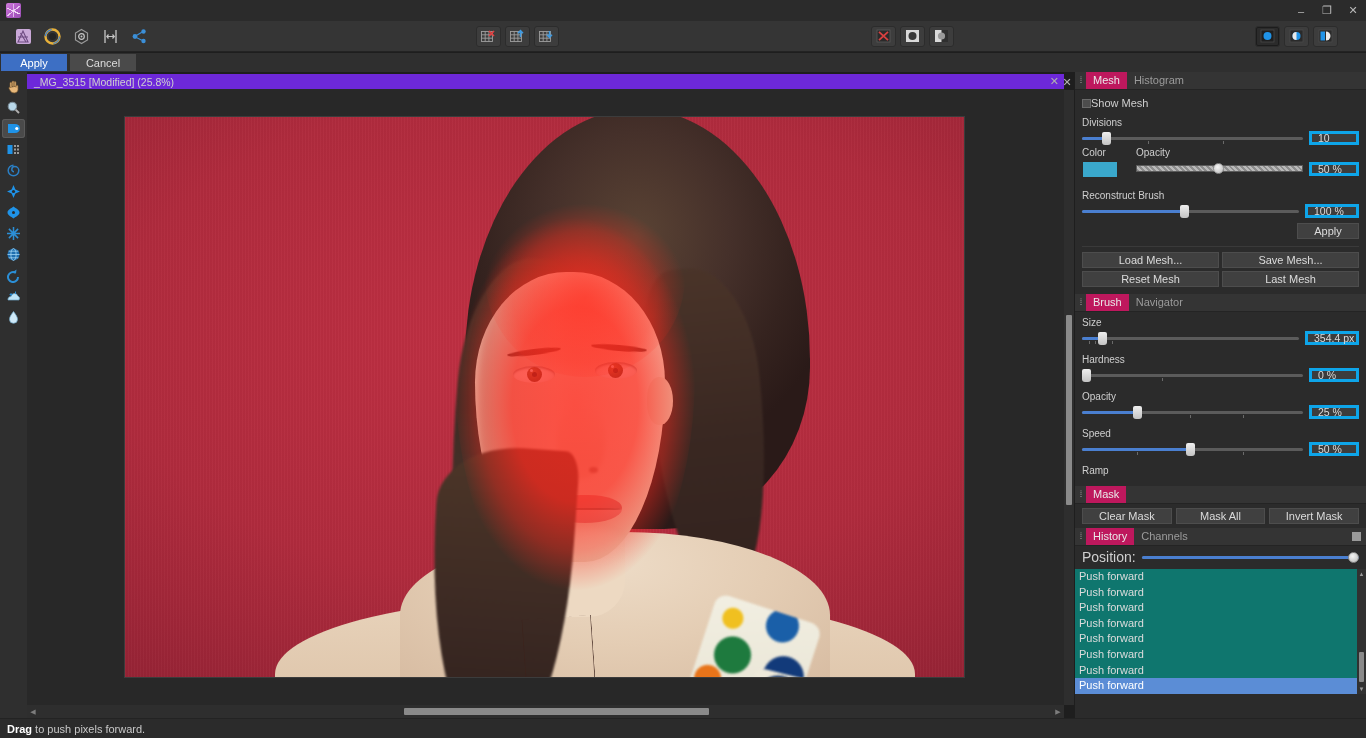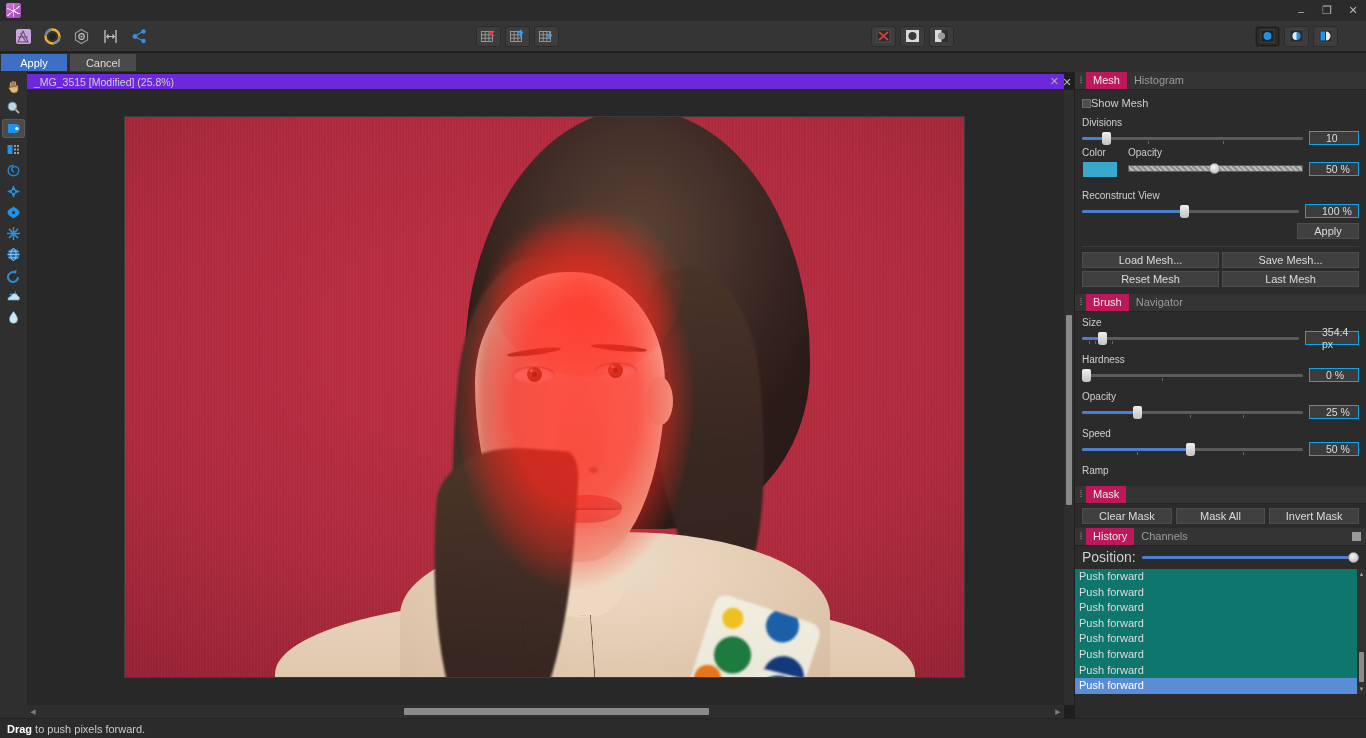--- a/index.html
+++ b/index.html
@@ -334,27 +334,27 @@
     background:radial-gradient(circle at 40% 35%, #f5f5f5, #b8b8b8);
     border:1px solid #8d8d8d;
   }
   .slider .ticks{ position:absolute; left:0; right:0; top:10px; height:4px; }
   .slider .tick{ position:absolute; width:1px; height:3px; background:#6a6a6a; top:0; }
   .slider .hatch{
     position:absolute; left:0; right:0; top:4px; height:7px; border:1px solid #5a5a5a;
     background:repeating-linear-gradient(45deg,#8d8d8d 0 2px,#b9b9b9 2px 4px);
   }
   .numbox{
-    width:50px; height:14px; background:#3c3c3c; border:1px solid #0ea5e9;
+    width:50px; height:14px; background:#3c3c3c; border:3px solid #0ea5e9;
     font-size:10.5px; color:#dcdcdc; display:flex;align-items:center;
-    padding-left:16px;
+    padding-left:6px;
   }
   .numbox.wide{ width:54px; }
 
-  .colorrow{ display:flex; align-items:flex-start; gap:8px; margin-top:2px; }
+  .colorrow{ display:flex; align-items:flex-start; gap:16px; margin-top:2px; }
   .swatch{ width:36px; height:17px; background:#3aa8cc; border:1px solid #2a2a2a; }
 
   .btn{
     height:16px; background:#404040; border:1px solid #4d4d4d;
     font-size:11px; color:#dcdcdc;
     display:flex;align-items:center;justify-content:center; cursor:default;
   }
   .btn-apply-sm{ width:62px; margin-left:auto; }
   .grid2{ display:grid; grid-template-columns:1fr 1fr; gap:3px; margin-top:3px; }
   .grid3{ display:grid; grid-template-columns:1fr 1fr 1fr; gap:4px; }
@@ -709,21 +709,21 @@
           <div class="sliderrow">
             <div class="slider" style="height:15px">
               <div class="hatch"></div>
               <div class="knob round" style="left:46%"></div>
             </div>
             <div class="numbox">50 %</div>
           </div>
         </div>
       </div>
 
-      <div class="sec-label" style="margin-top:12px">Reconstruct View</div>
+      <div class="sec-label" style="margin-top:12px">Reconstruct Brush</div>
       <div class="sliderrow">
         <div class="slider">
           <div class="track"></div>
           <div class="fill" style="width:47%"></div>
           <div class="ticks">
               <div class="tick" style="left:47%"></div>
             </div>
           <div class="knob" style="left:45%"></div>
         </div>
         <div class="numbox wide">100 %</div>

